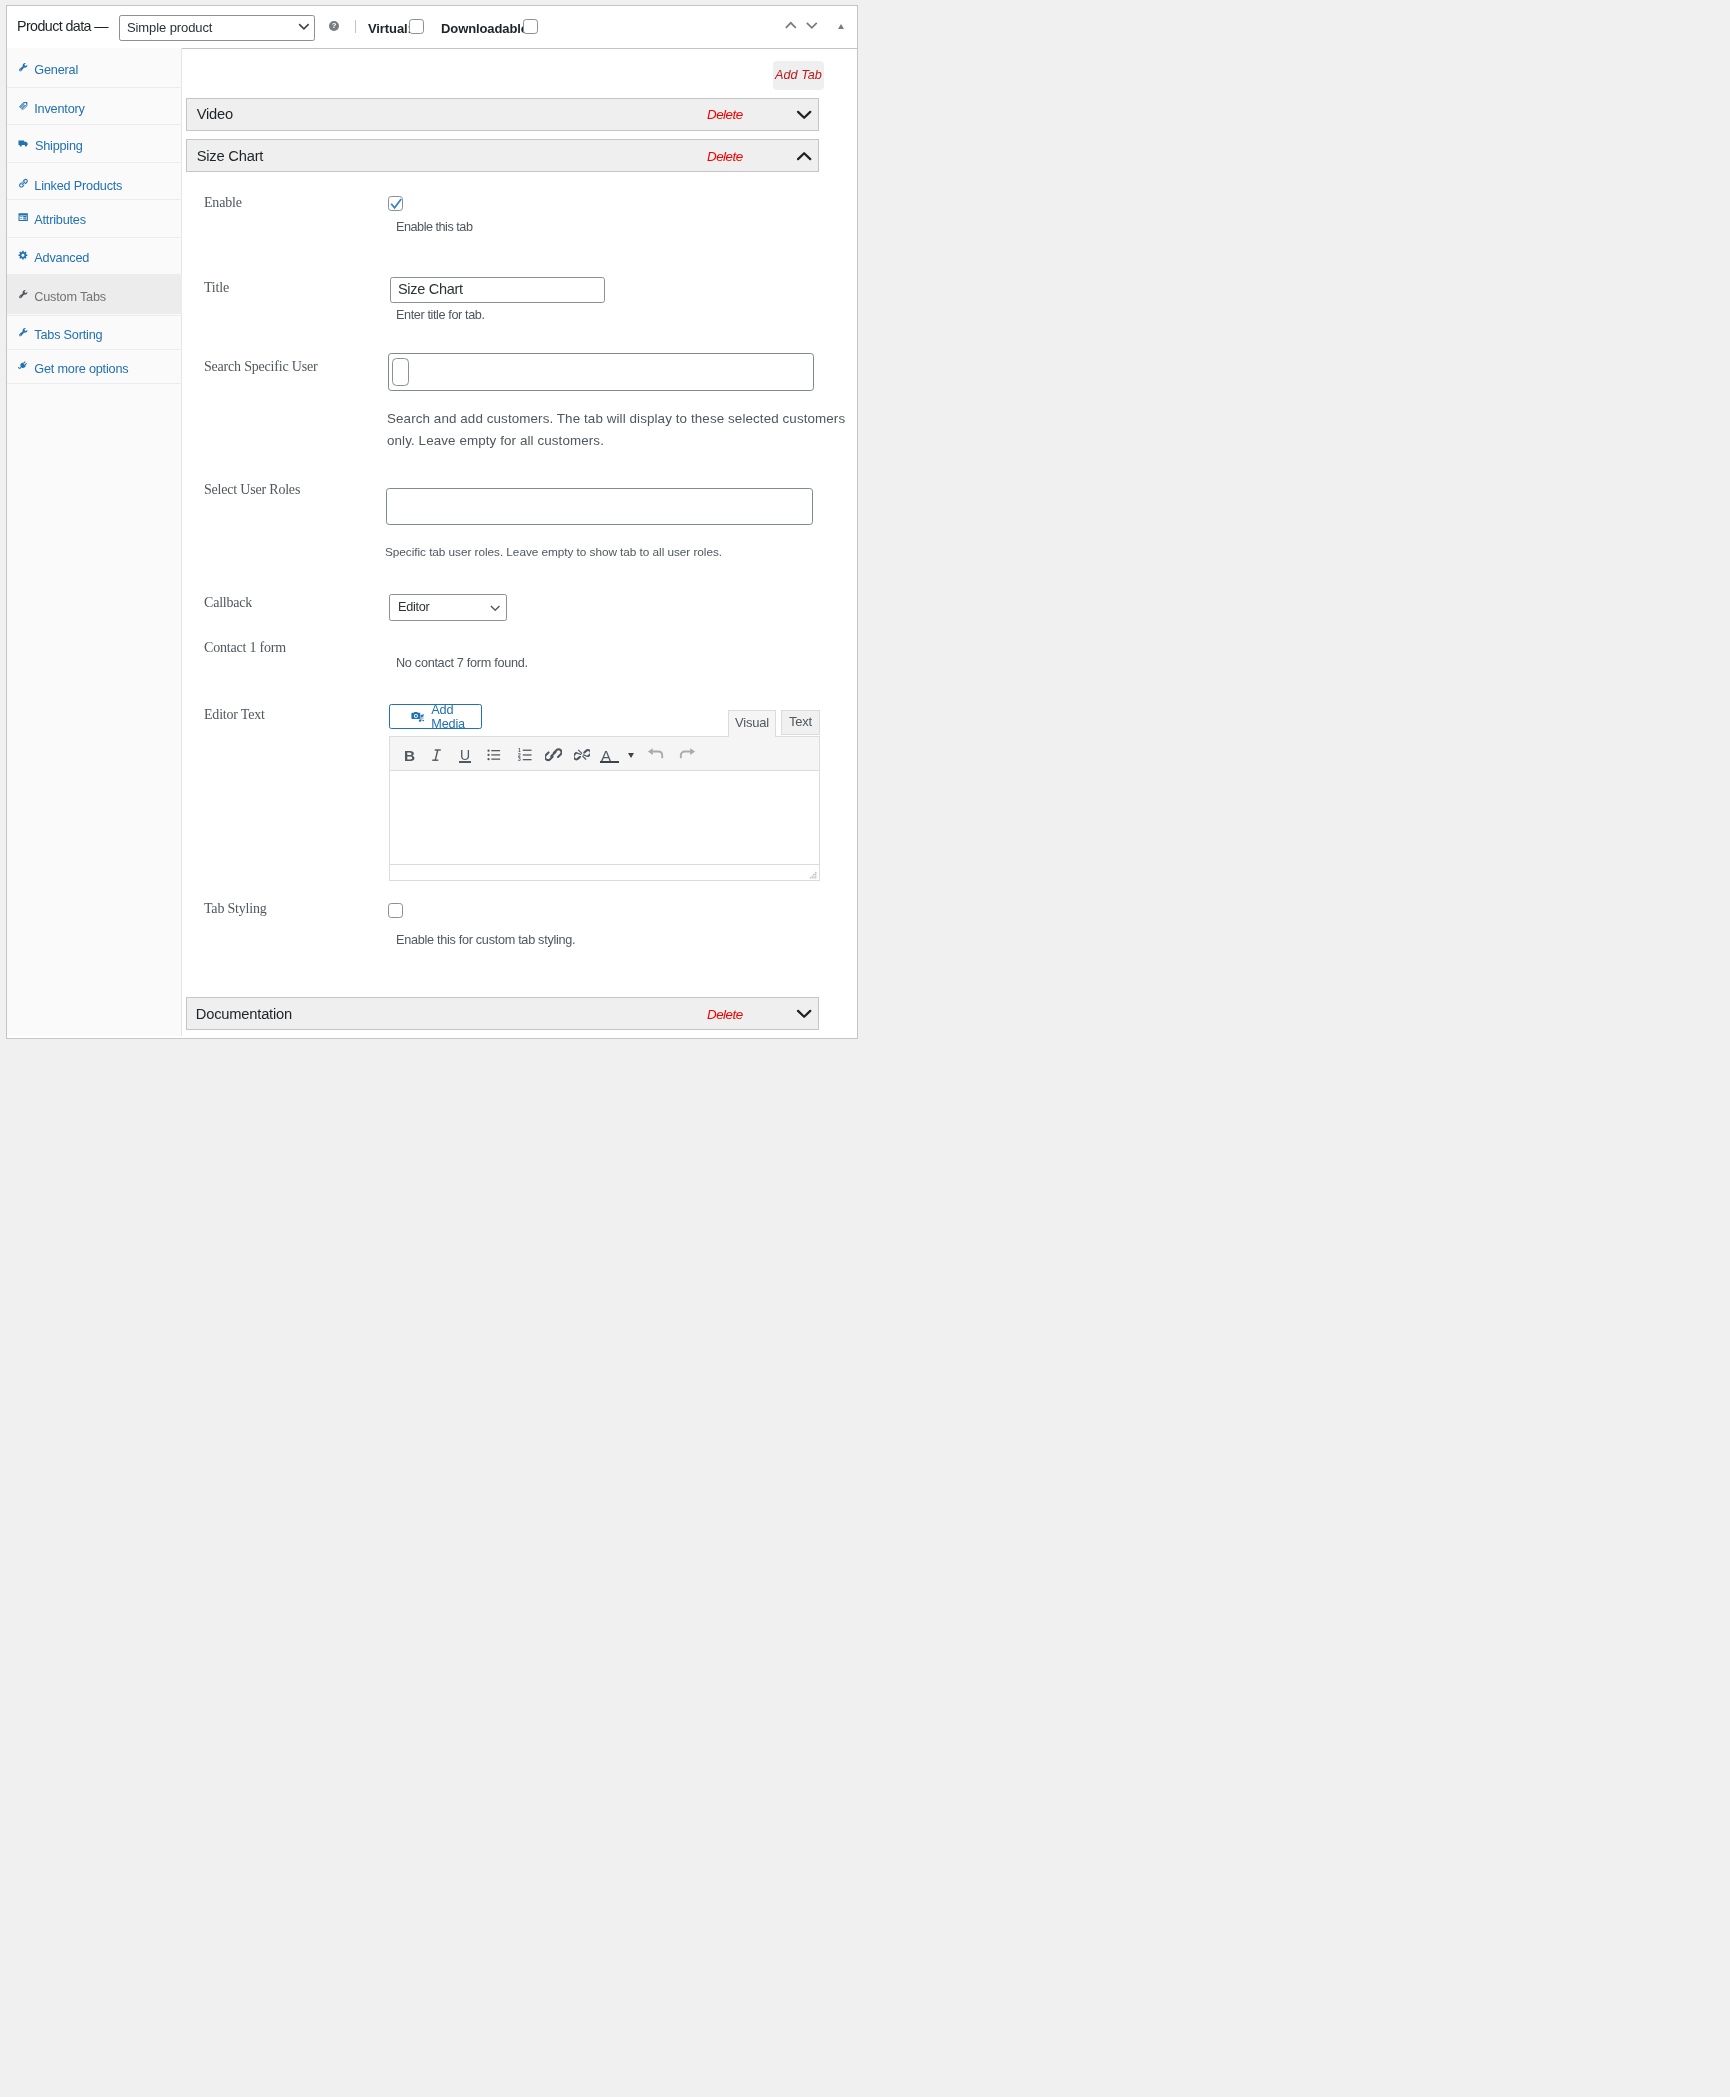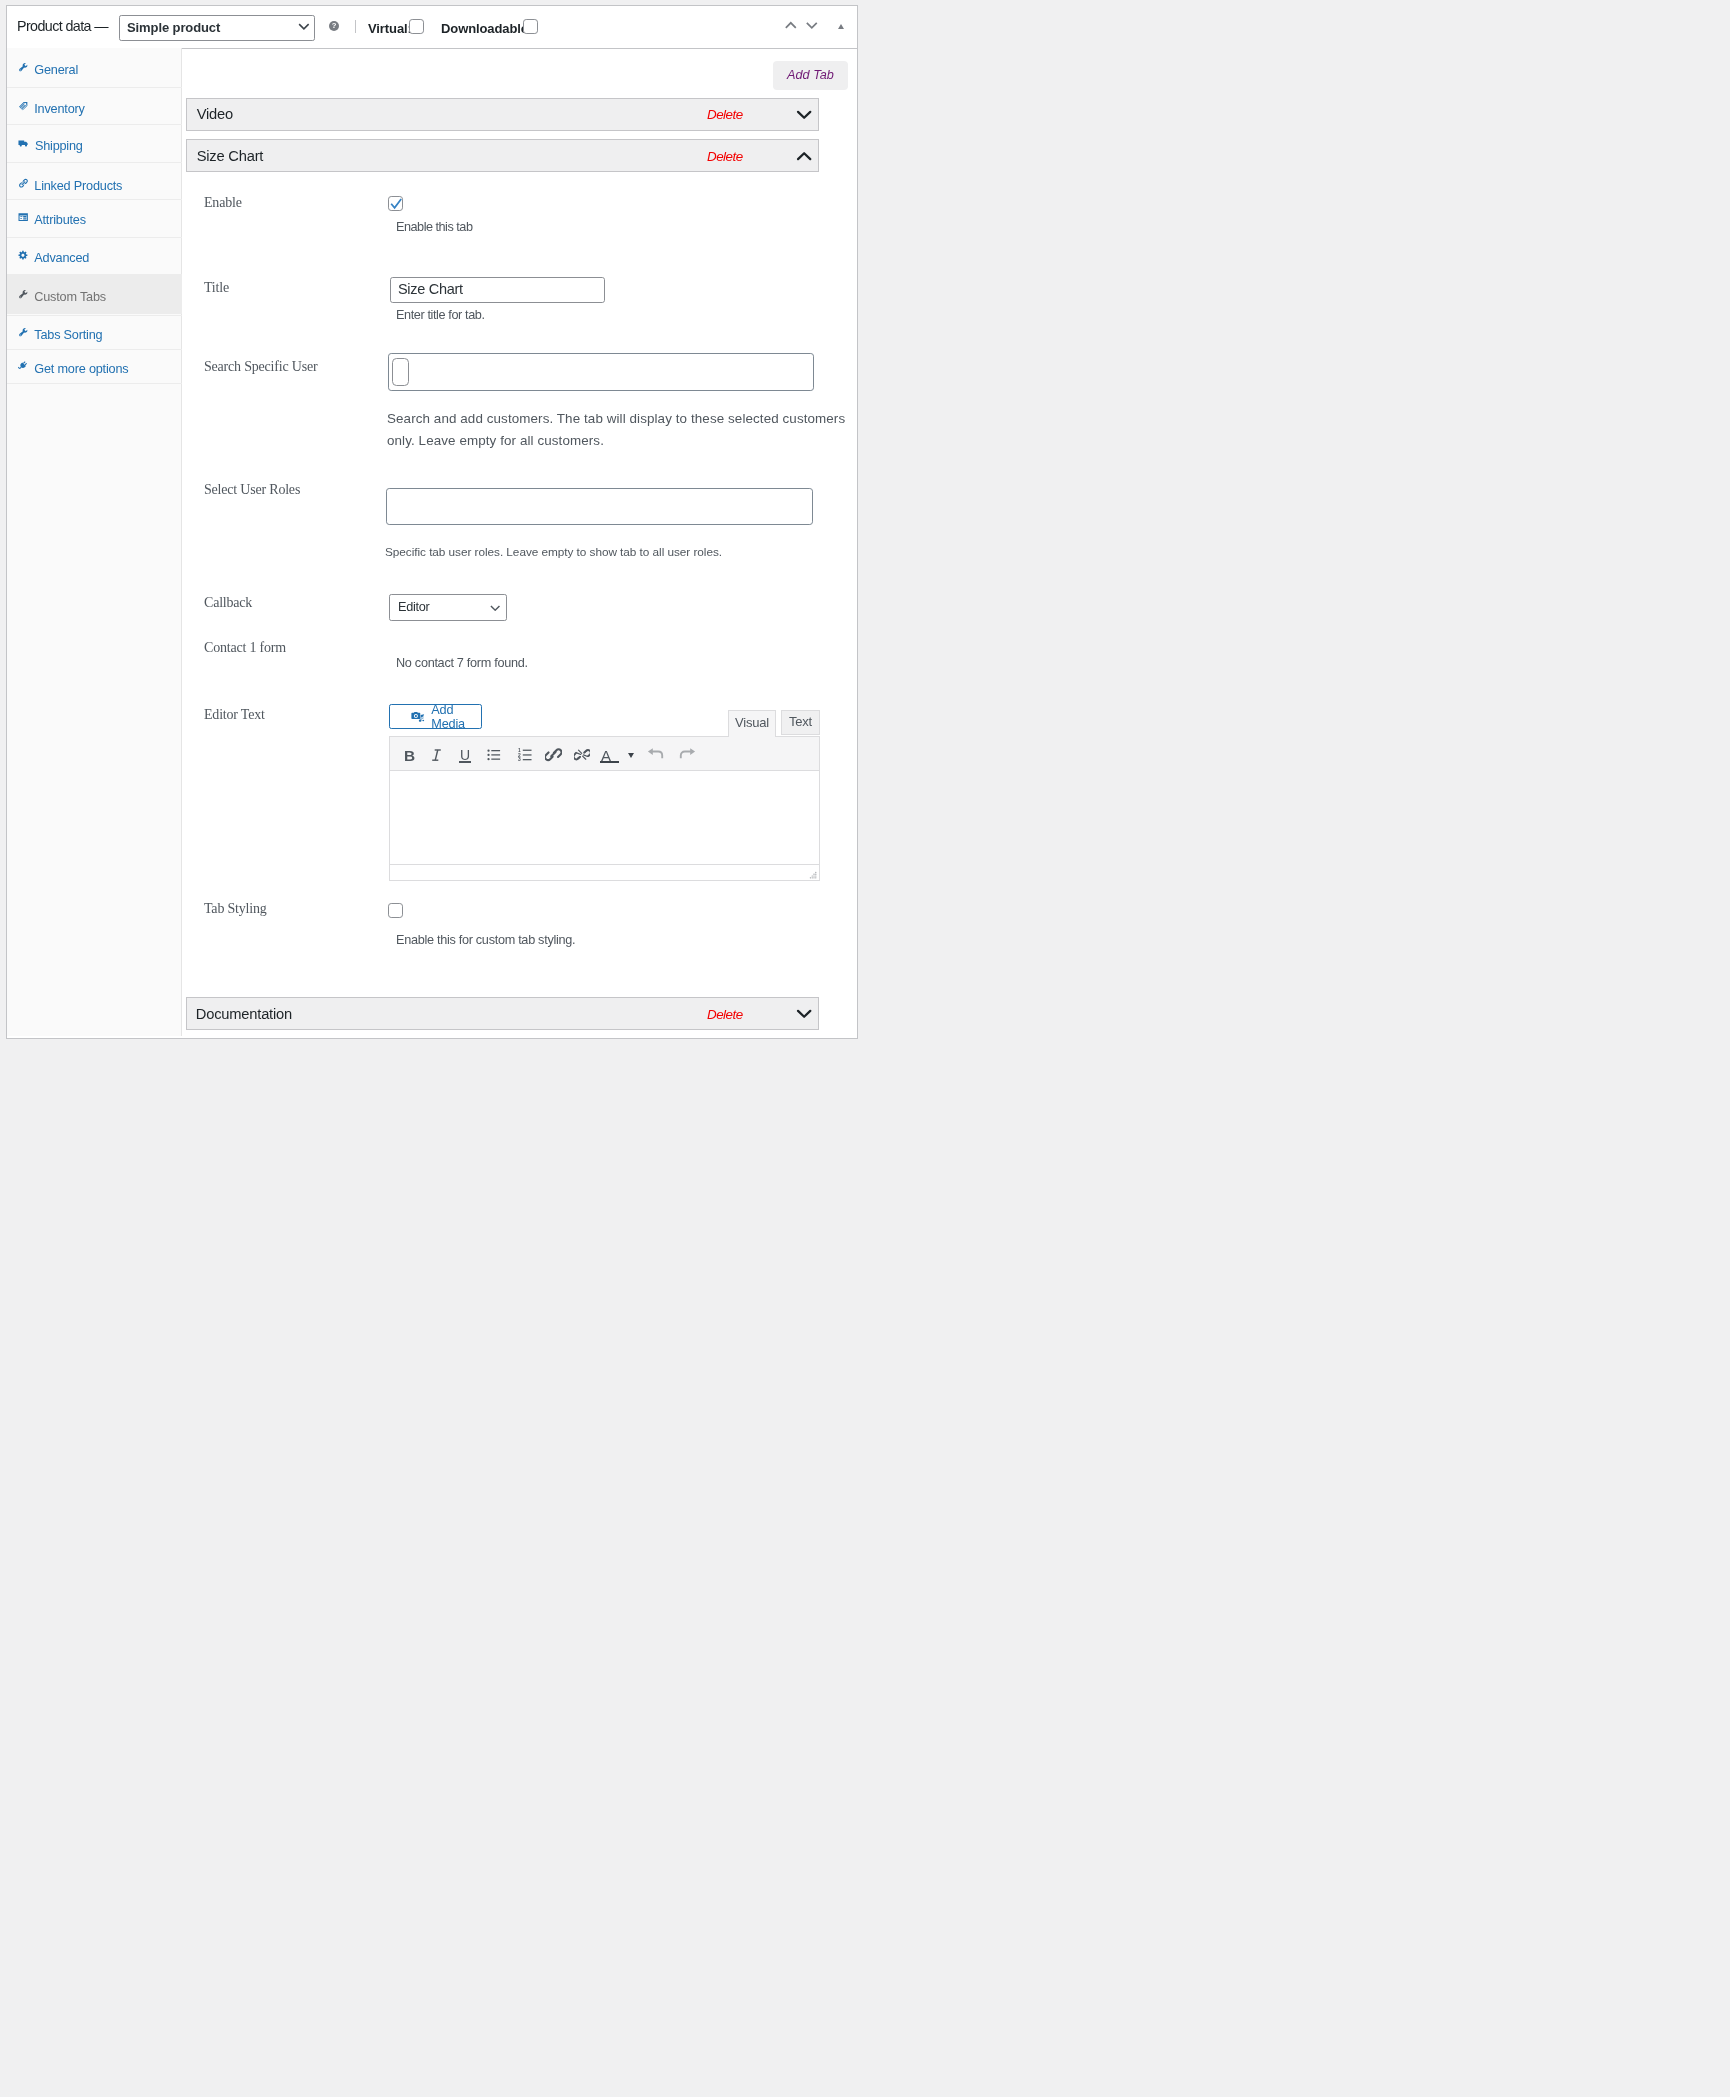--- a/index.html
+++ b/index.html
@@ -16,21 +16,21 @@
 .sideitem .txt{font-size:12.7px;letter-spacing:-0.2px;color:#2271b1;margin-left:6.3px;position:relative;top:2.6px}
 .sideitem svg{flex:0 0 auto}
 .sdiv{position:absolute;left:6.6px;width:175px;height:0.7px;background:#ececec}
 </style>
 </head>
 <body>
 <div class="postbox"></div>
 
 <div class="abs" style="left:17px;top:19.4px;font-size:14.3px;letter-spacing:-0.6px;font-weight:normal;color:#1d2327;line-height:1">Product data —</div>
 <div class="abs" style="left:119px;top:15.4px;width:194px;height:23.6px;border:0.7px solid #8c8f94;border-radius:2.3px;background:#fff"></div>
-<div class="abs" style="left:127px;top:21px;font-size:13px;letter-spacing:-0.1px;font-weight:bold;color:#2c3338;line-height:1">Simple product</div>
+<div class="abs" style="left:127px;top:21px;font-size:13px;letter-spacing:-0.1px;font-weight:normal;color:#2c3338;line-height:1">Simple product</div>
 <svg class="abs" style="left:298px;top:23px" width="11.8" height="7.3" viewBox="0 0 26 16">
     <polyline points="2.5,2.5 13,13 23.5,2.5" fill="none" stroke="#3c434a" stroke-width="3.4"></polyline>
   </svg>
 <div class="abs" style="left:329px;top:21px;width:10.4px;height:10.4px;border-radius:50%;background:#787c82;color:#fff;font-size:7.7px;font-weight:bold;text-align:center;line-height:10.7px">?</div>
 <div class="abs" style="left:355px;top:20px;width:0.7px;height:12.7px;background:#c3c4c7"></div>
 <div class="abs" style="left:368px;top:22px;font-size:13px;letter-spacing:-0.1px;font-weight:bold;color:#1d2327;line-height:1">Virtual:</div>
 <div class="cb" style="left:409px;top:19px"></div>
 <div class="abs" style="left:441px;top:22px;font-size:13px;letter-spacing:-0.1px;font-weight:bold;color:#1d2327;line-height:1">Downloadable:</div>
 <div class="cb" style="left:523px;top:19px"></div>
 <svg class="abs" style="left:784px;top:21px" width="13.6" height="8.6" viewBox="0 0 30 19">
@@ -124,21 +124,21 @@
       <g fill="#2271b1" transform="rotate(45 10 8)">
         <rect x="6.8" y="0.5" width="2.2" height="5" rx="1"></rect>
         <rect x="11" y="0.5" width="2.2" height="5" rx="1"></rect>
         <path d="M5 5.5h10v3.2c0 2.8-2.2 5-5 5s-5-2.2-5-5z"></path>
         <path d="M9 13.5h2v2.5c0 1.5-1 2.5-2.5 2.5H6v-2h2.3c.4 0 .7-.3.7-.7z"></path>
       </g>
     </svg>
 <span class="txt">Get more options</span>
   </div>
 
-<div class="abs" style="left:773px;top:61px;width:75px;height:28.6px;background:#efeff0;border-radius:4.1px;display:flex;align-items:center;justify-content:center;font-size:12.7px;font-style:italic;color:#701a75">Add Tab</div>
+<div class="abs" style="left:773px;top:61px;width:51px;height:28.6px;background:#efeff0;border-radius:4.1px;display:flex;align-items:center;justify-content:center;font-size:12.7px;font-style:italic;color:#b91c1c">Add Tab</div>
 
 <div class="acc" style="top:98px;height:31px">
   <div class="t" style="top:7.8px">Video</div>
   <div class="del" style="left:520px;top:8.7px">Delete</div>
   <svg style="position:absolute;right:5.9px;top:11px" width="16.3" height="10" viewBox="0 0 36 22">
       <polyline points="4.5,4 18,17 31.5,4" fill="none" stroke="#1d2327" stroke-width="5" stroke-linecap="round" stroke-linejoin="round"></polyline>
     </svg>
 </div>
 <div class="acc" style="top:139px;height:31px">
   <div class="t" style="top:9.2px">Size Chart</div>

